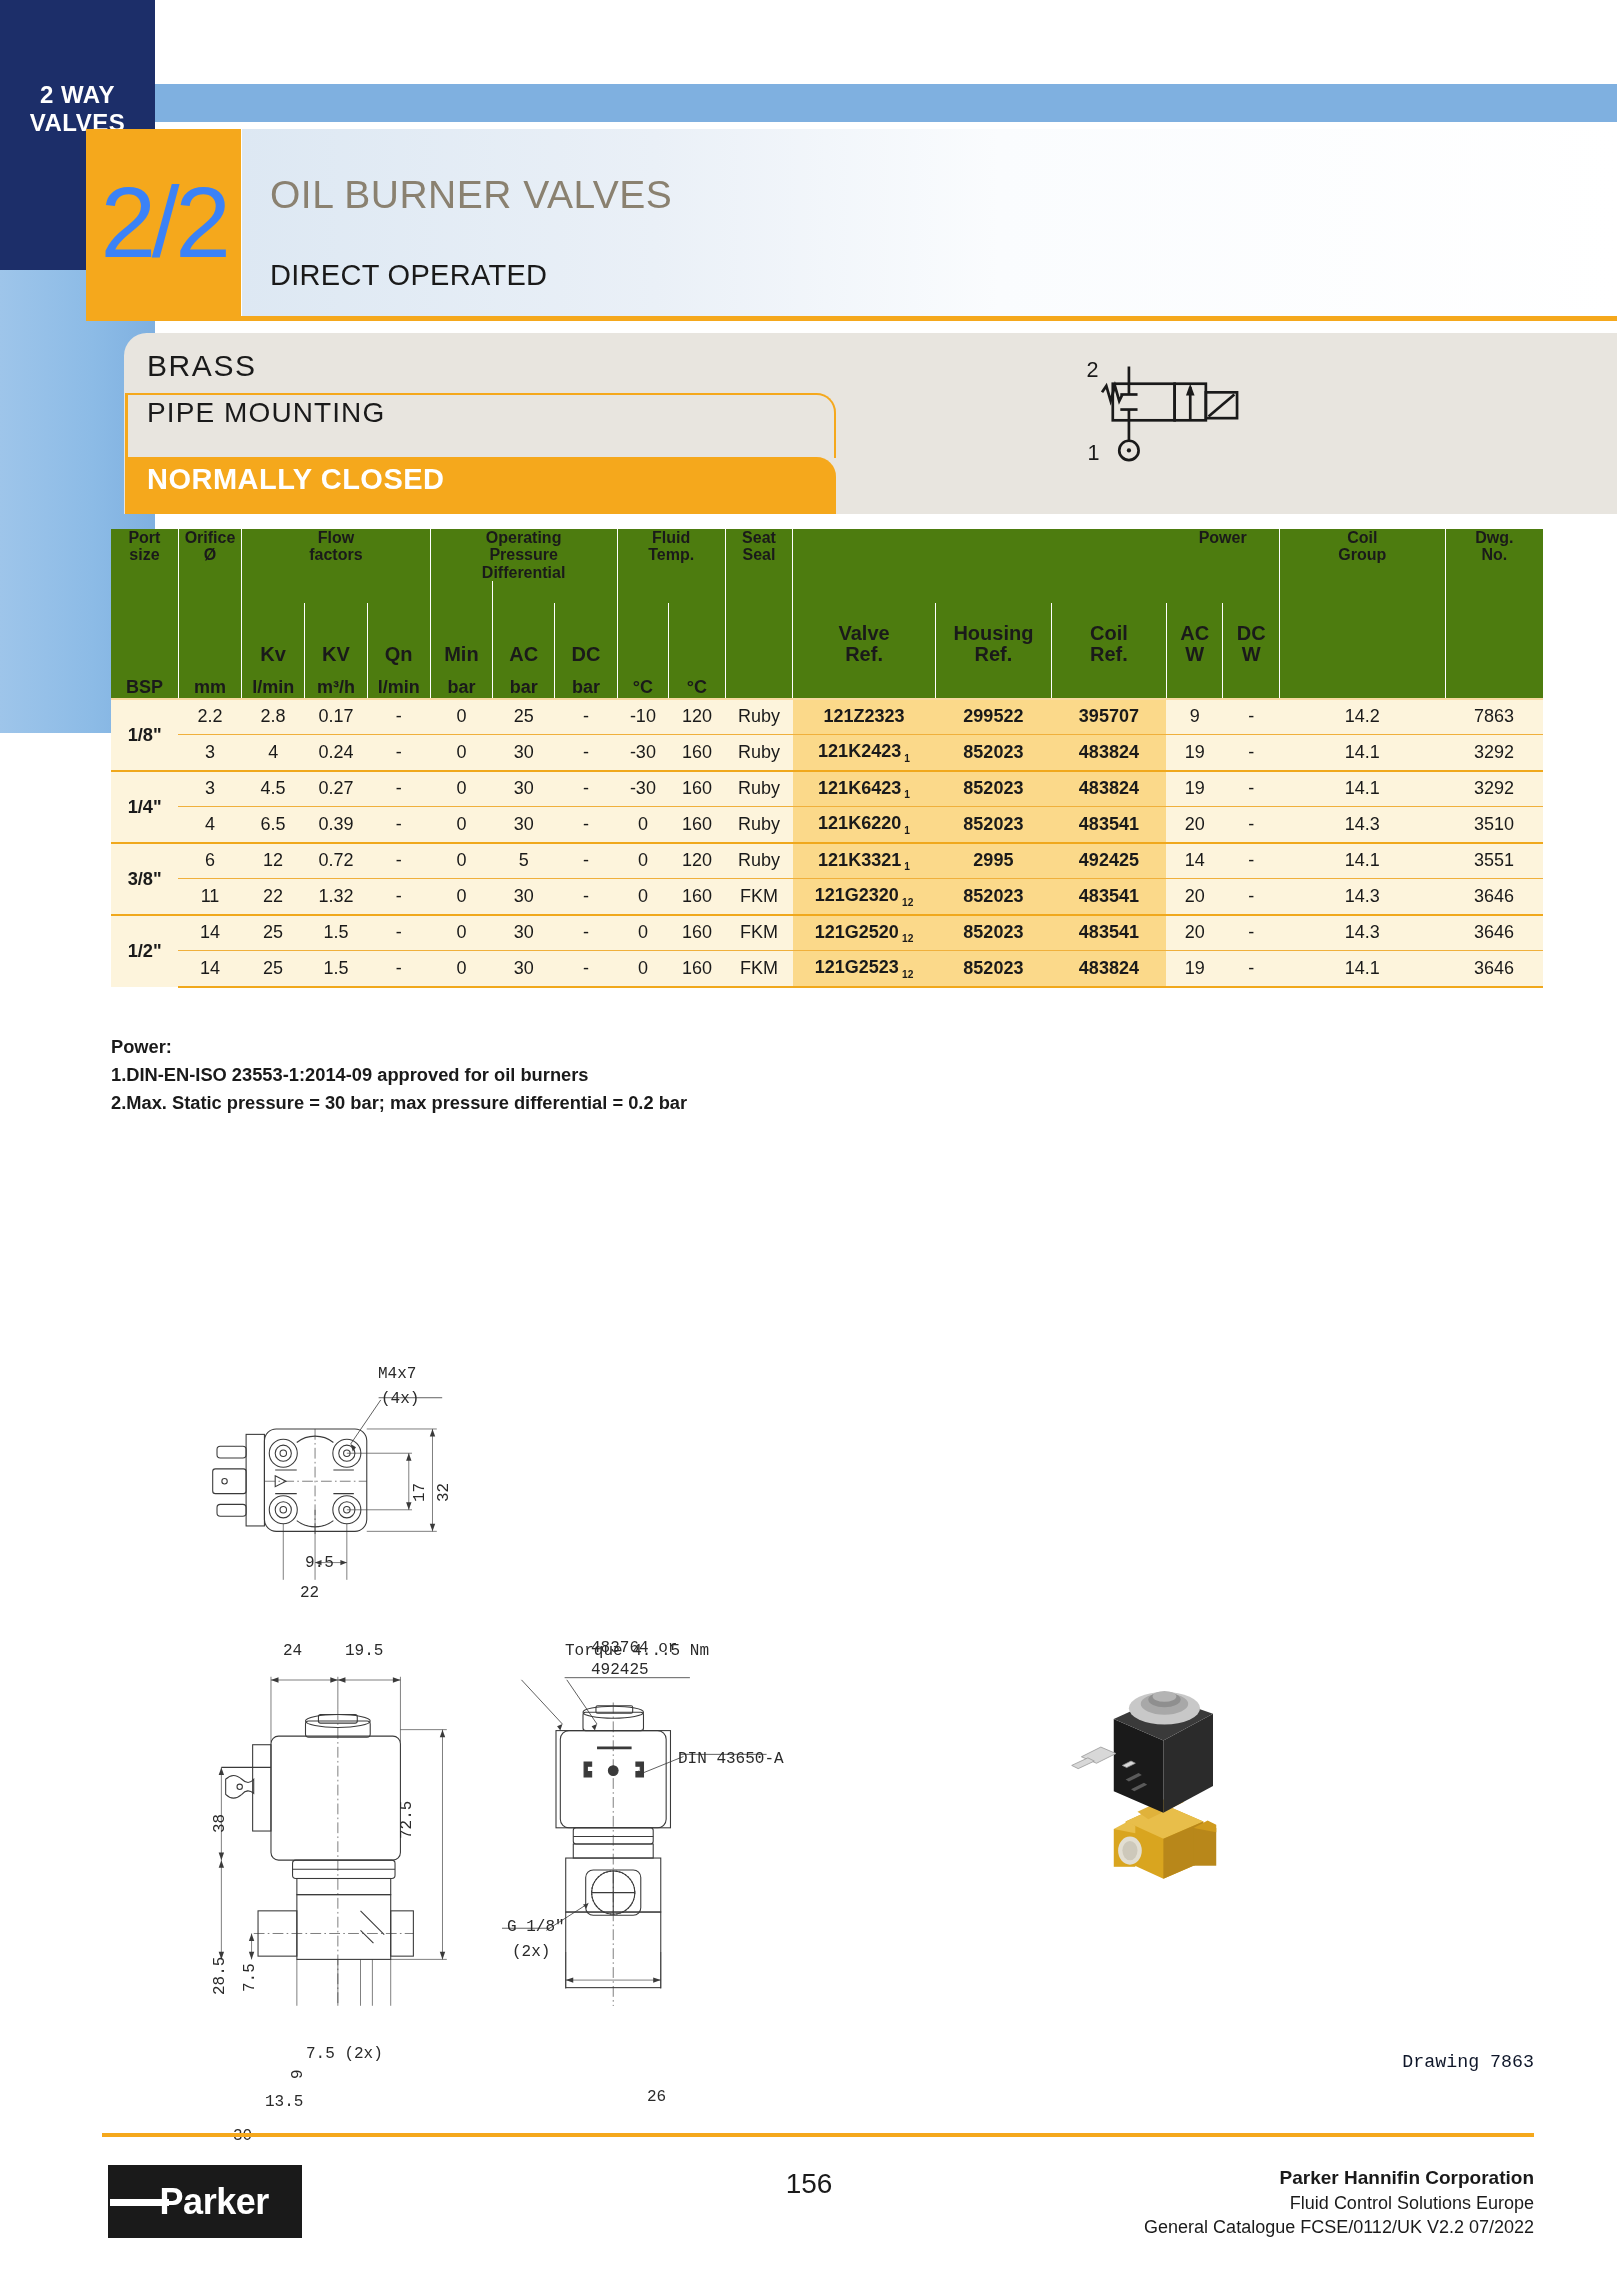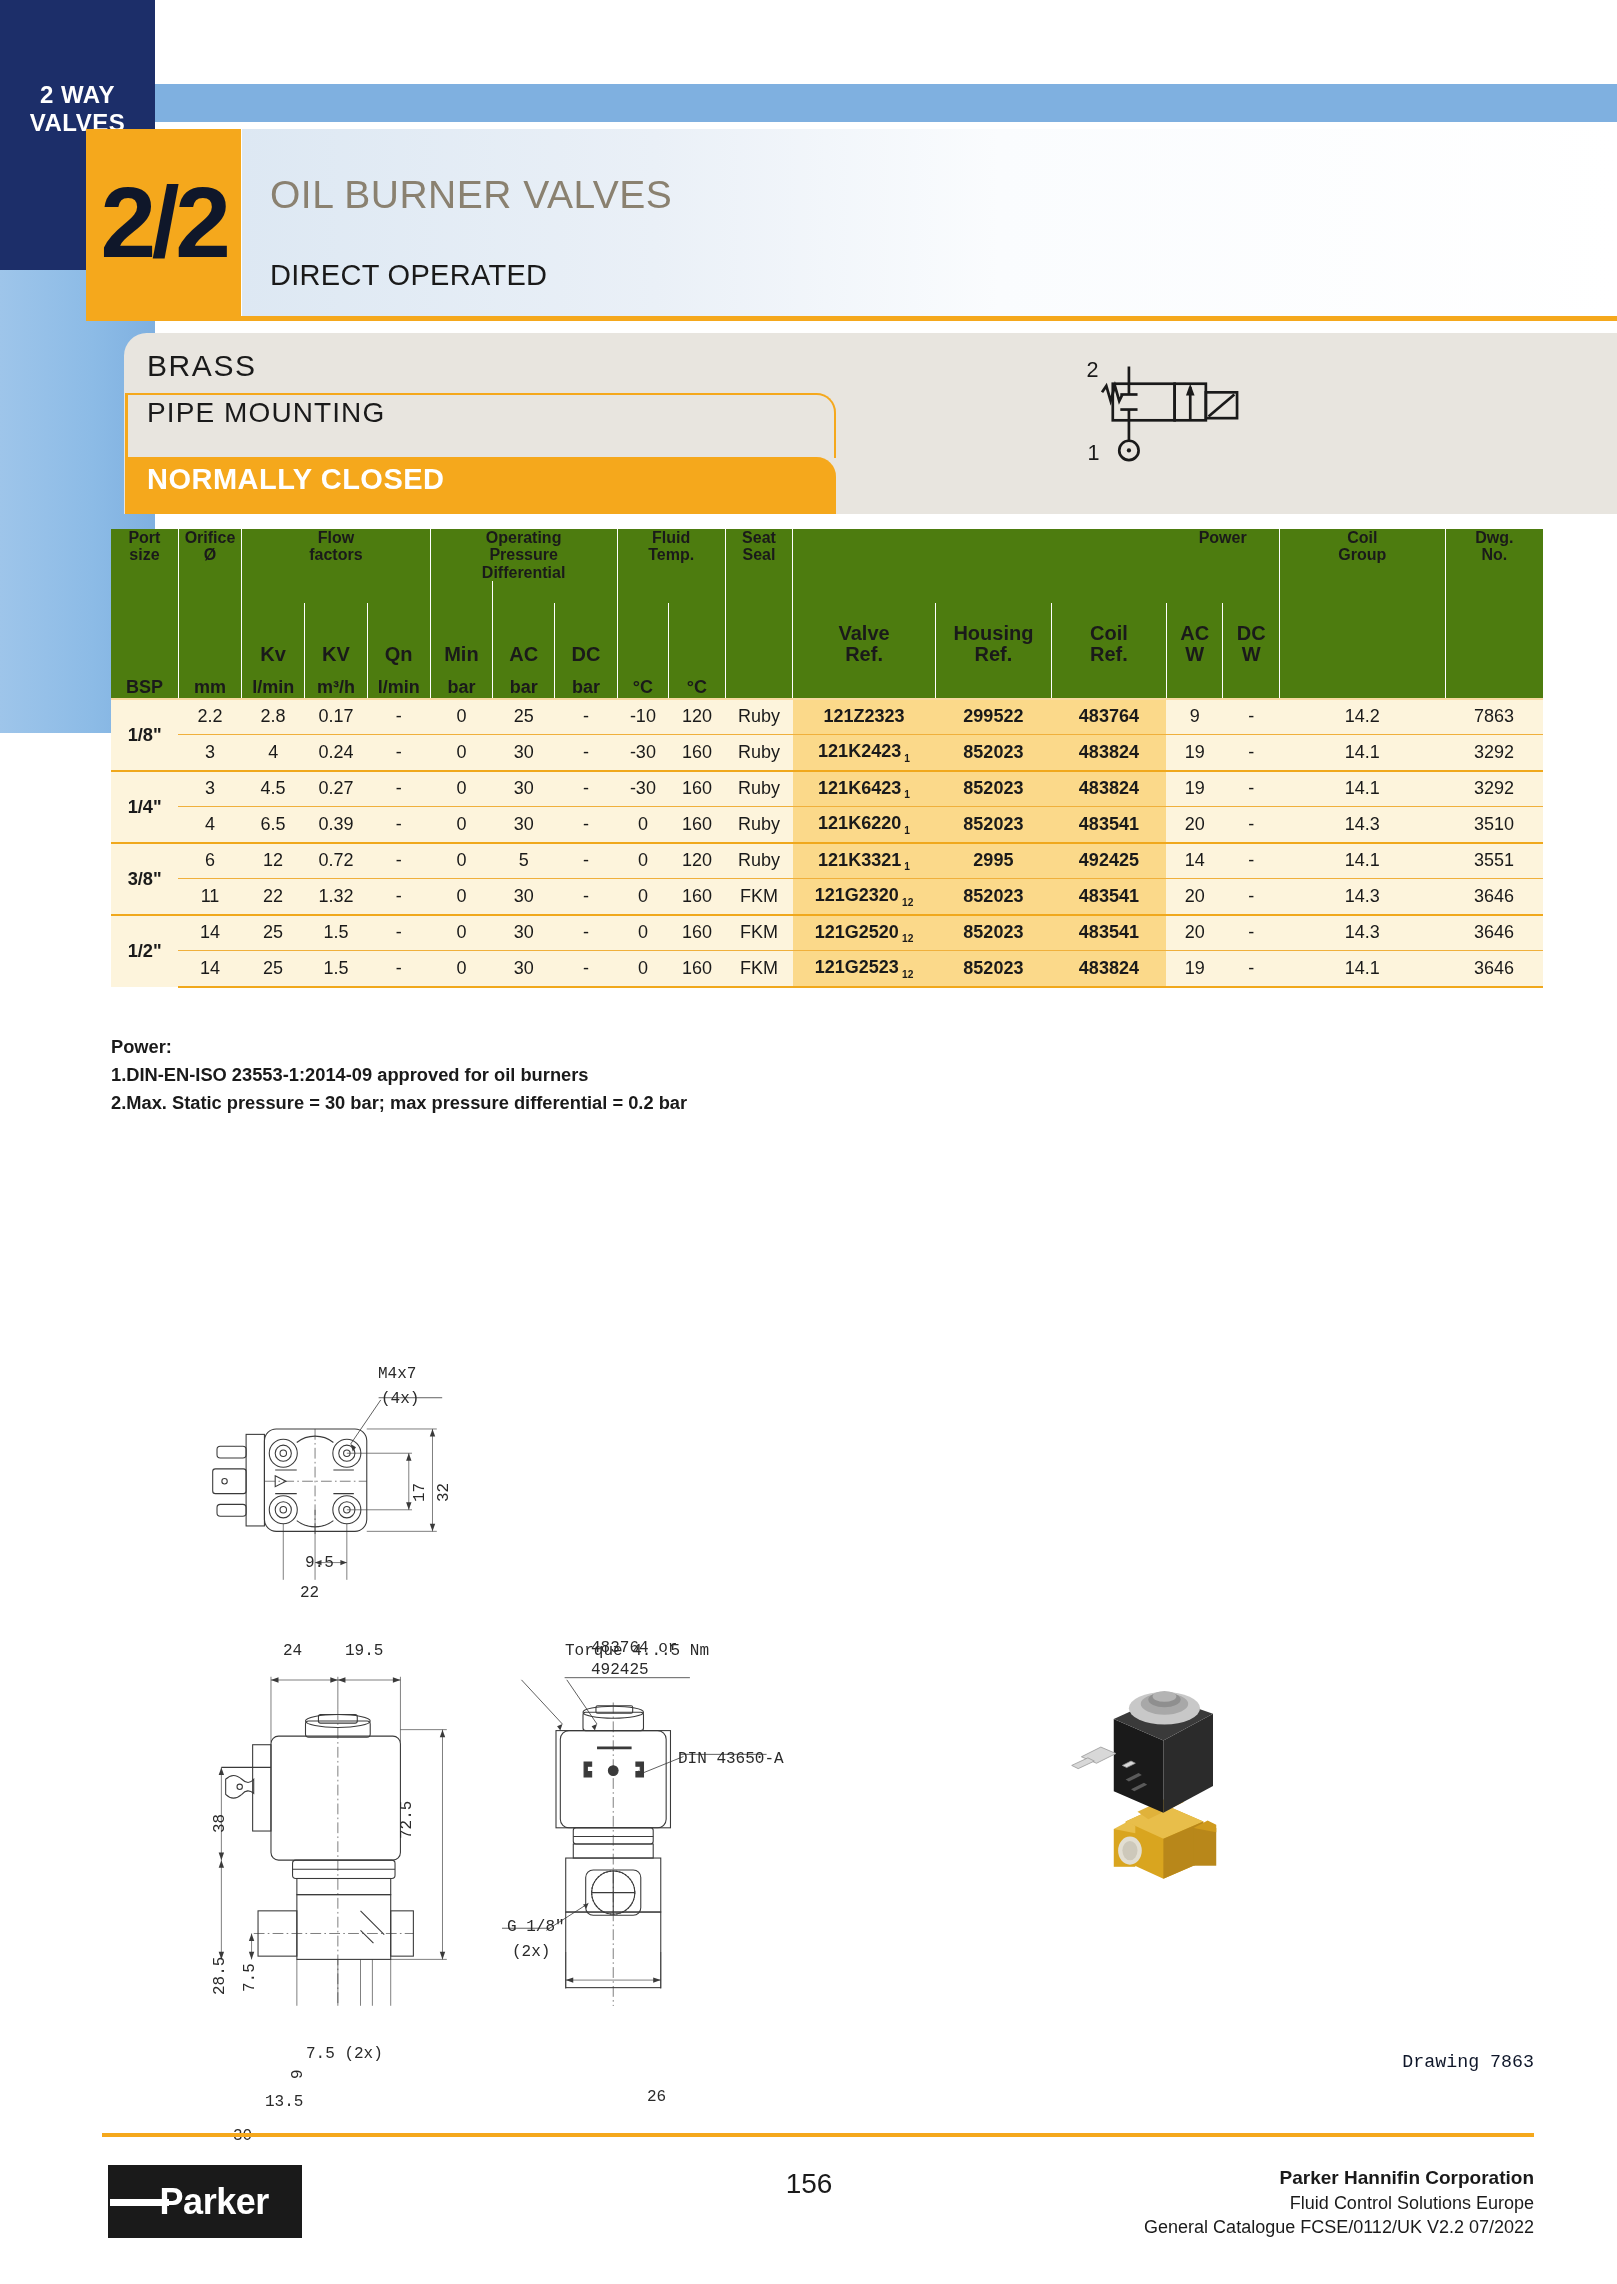--- a/index.html
+++ b/index.html
@@ -42,22 +42,22 @@
   }
 
   
   .yellow-22 {
     position:absolute; left:86px; top:129px; width:155px; height:188px;
     background:#f5a81c;
   }
   .txt-22 {
     position:absolute; left:86px; top:128px; width:155px; height:188px;
     display:flex; align-items:center; justify-content:center;
-    color:#0f172a;
-    font-size:100px; font-weight:bold;
+    color:#3b82f6;
+    font-size:100px; font-weight:normal;
     font-family:"Liberation Sans", sans-serif;
     letter-spacing:-4.3px;
   }
   .title-grad {
     position:absolute; left:242px; top:129px; width:1376px; height:188px;
     background:linear-gradient(to right,#dde8f3 0%,#eaf0f7 30%,#fafcfe 55%,#ffffff 100%);
   }
   .title-main {
     position:absolute; left:270px; top:173px;
     font-size:39px; font-weight:400; color:#8a8170;
@@ -332,21 +332,21 @@
         <td class="tbl-top-sep">0.17</td>
         <td class="tbl-top-sep">-</td>
         <td class="tbl-top-sep">0</td>
         <td class="tbl-top-sep">25</td>
         <td class="tbl-top-sep">-</td>
         <td class="tbl-top-sep">-10</td>
         <td class="tbl-top-sep">120</td>
         <td class="tbl-top-sep">Ruby</td>
         <td class="vref tbl-top-sep">121Z2323</td>
         <td class="vref tbl-top-sep">299522</td>
-        <td class="vref tbl-top-sep">483764</td>
+        <td class="vref tbl-top-sep">395707</td>
         <td class="tbl-top-sep">9</td>
         <td class="tbl-top-sep">-</td>
         <td class="tbl-top-sep">14.2</td>
         <td class="tbl-top-sep">7863</td>
       </tr>
       <tr class="drow">
         <td class="thin-sep">3</td>
         <td class="thin-sep">4</td>
         <td class="thin-sep">0.24</td>
         <td class="thin-sep">-</td>

